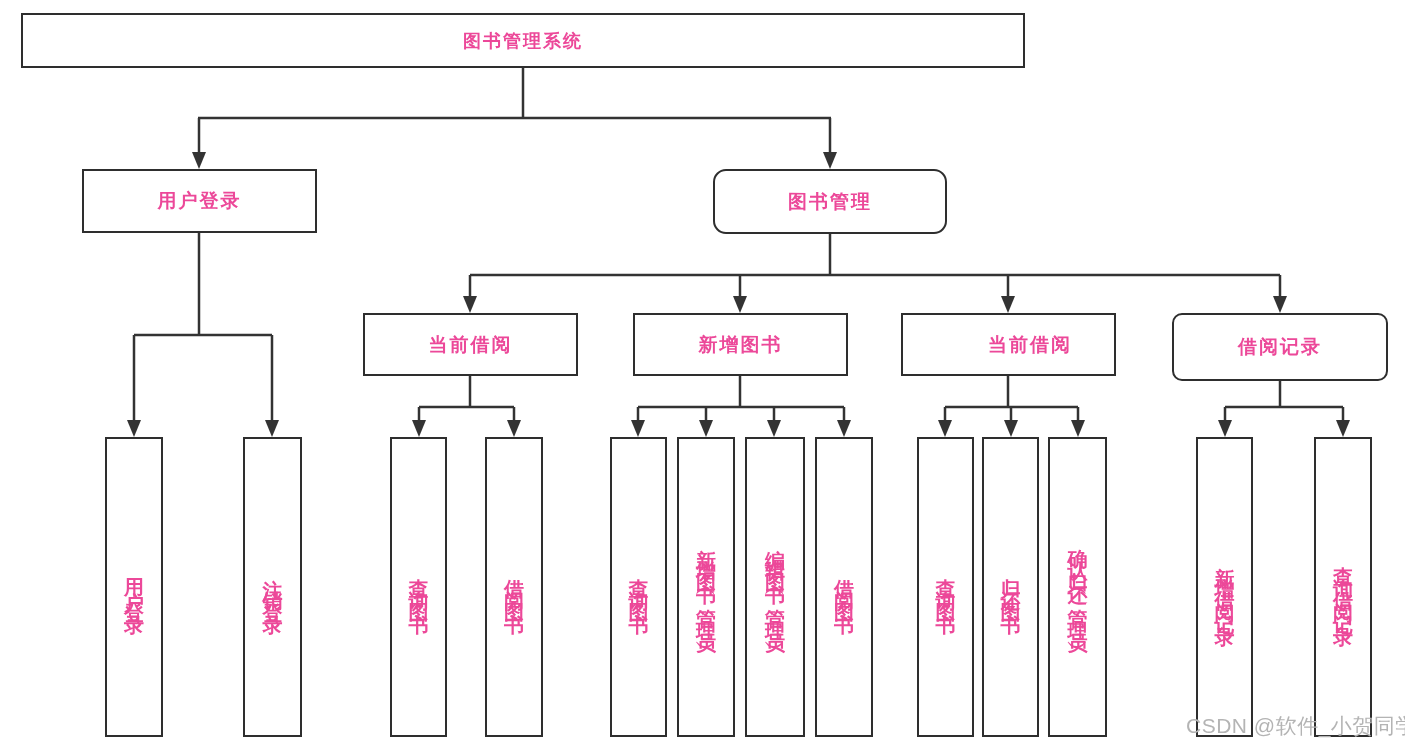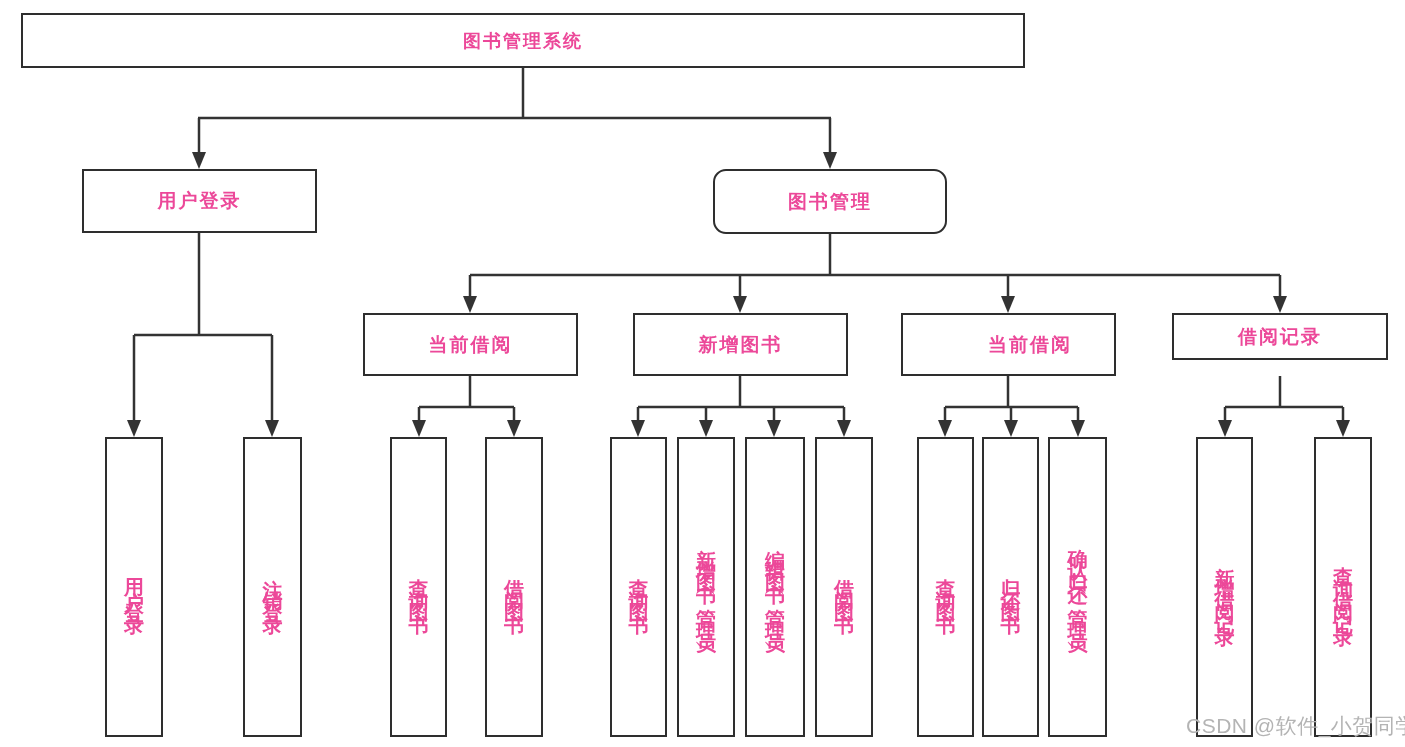--- a/index.html
+++ b/index.html
@@ -106,21 +106,21 @@
 
   <div class="box hbox" style="left:363px;top:313px;width:215px;height:63px;">
     <span>当前借阅</span>
   </div>
   <div class="box hbox" style="left:633px;top:313px;width:215px;height:63px;">
     <span>新增图书</span>
   </div>
   <div class="box hbox" style="left:901px;top:313px;width:215px;height:63px;padding-left:43px;">
     <span>当前借阅</span>
   </div>
-  <div class="box hbox" style="left:1172px;top:313px;width:216px;height:47px;">
+  <div class="box hbox" style="left:1172px;top:313px;width:216px;height:68px;border-radius:10px;">
     <span>借阅记录</span>
   </div>
 
   <div class="box vbox" style="left:105px;top:437px;width:58px;height:300px;">
     <span class="vtext">用户登录</span>
   </div>
   <div class="box vbox" style="left:243px;top:437px;width:59px;height:300px;">
     <span class="vtext">注销登录</span>
   </div>
 

